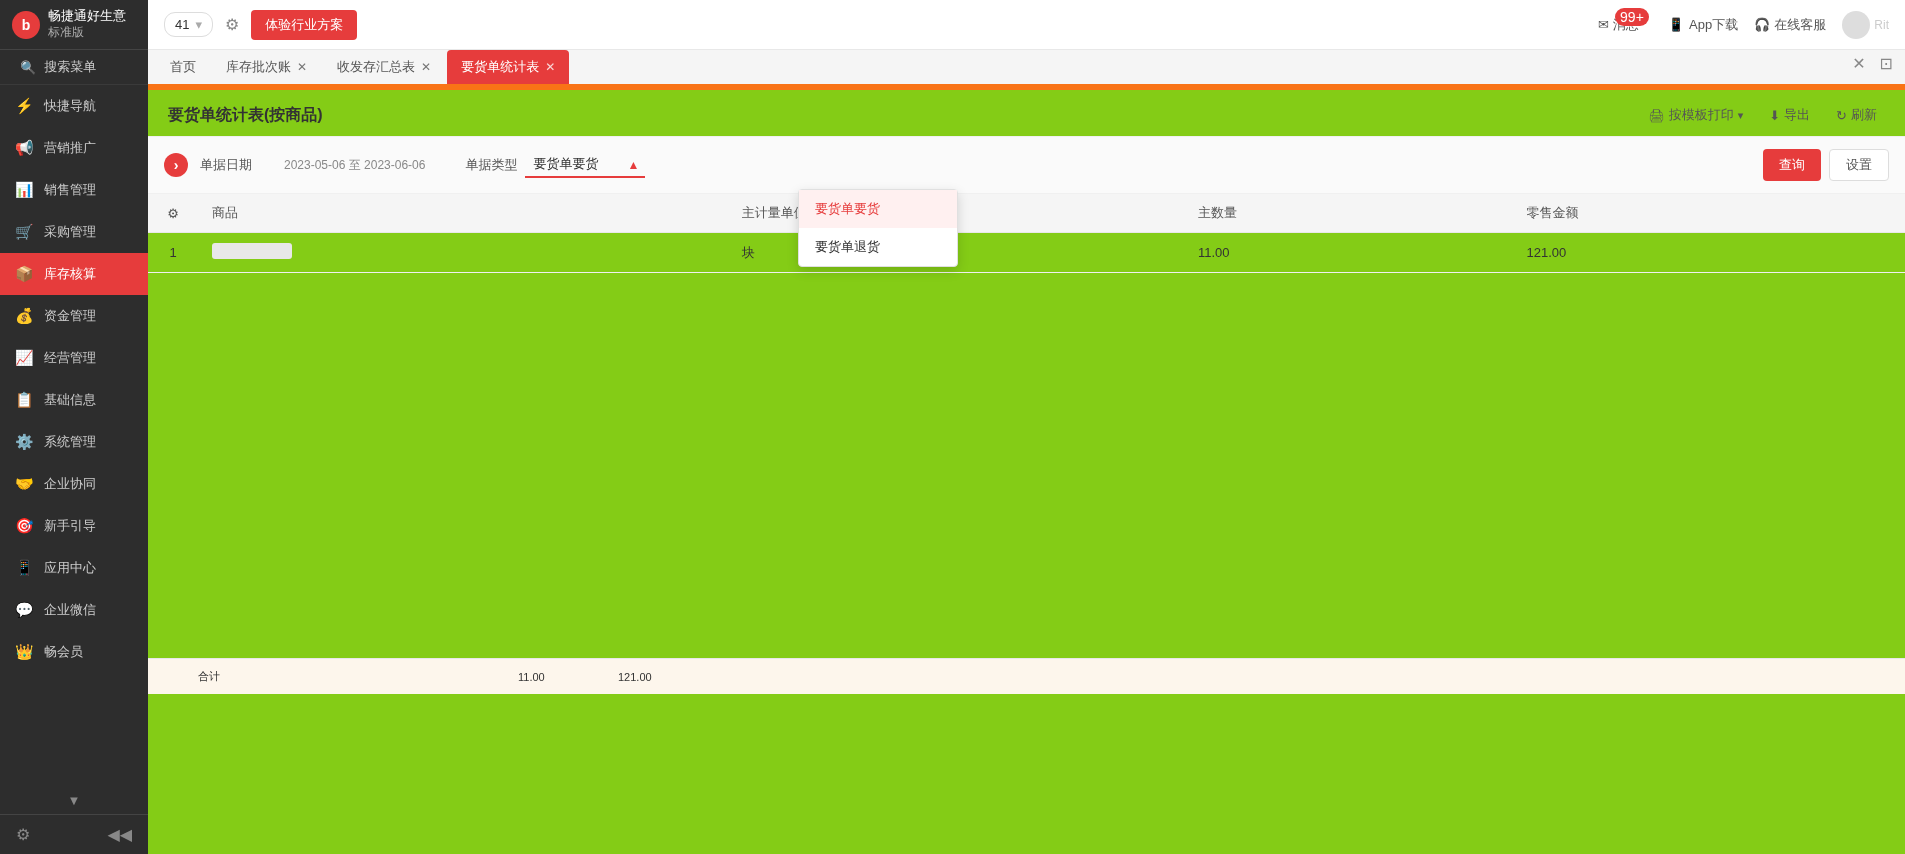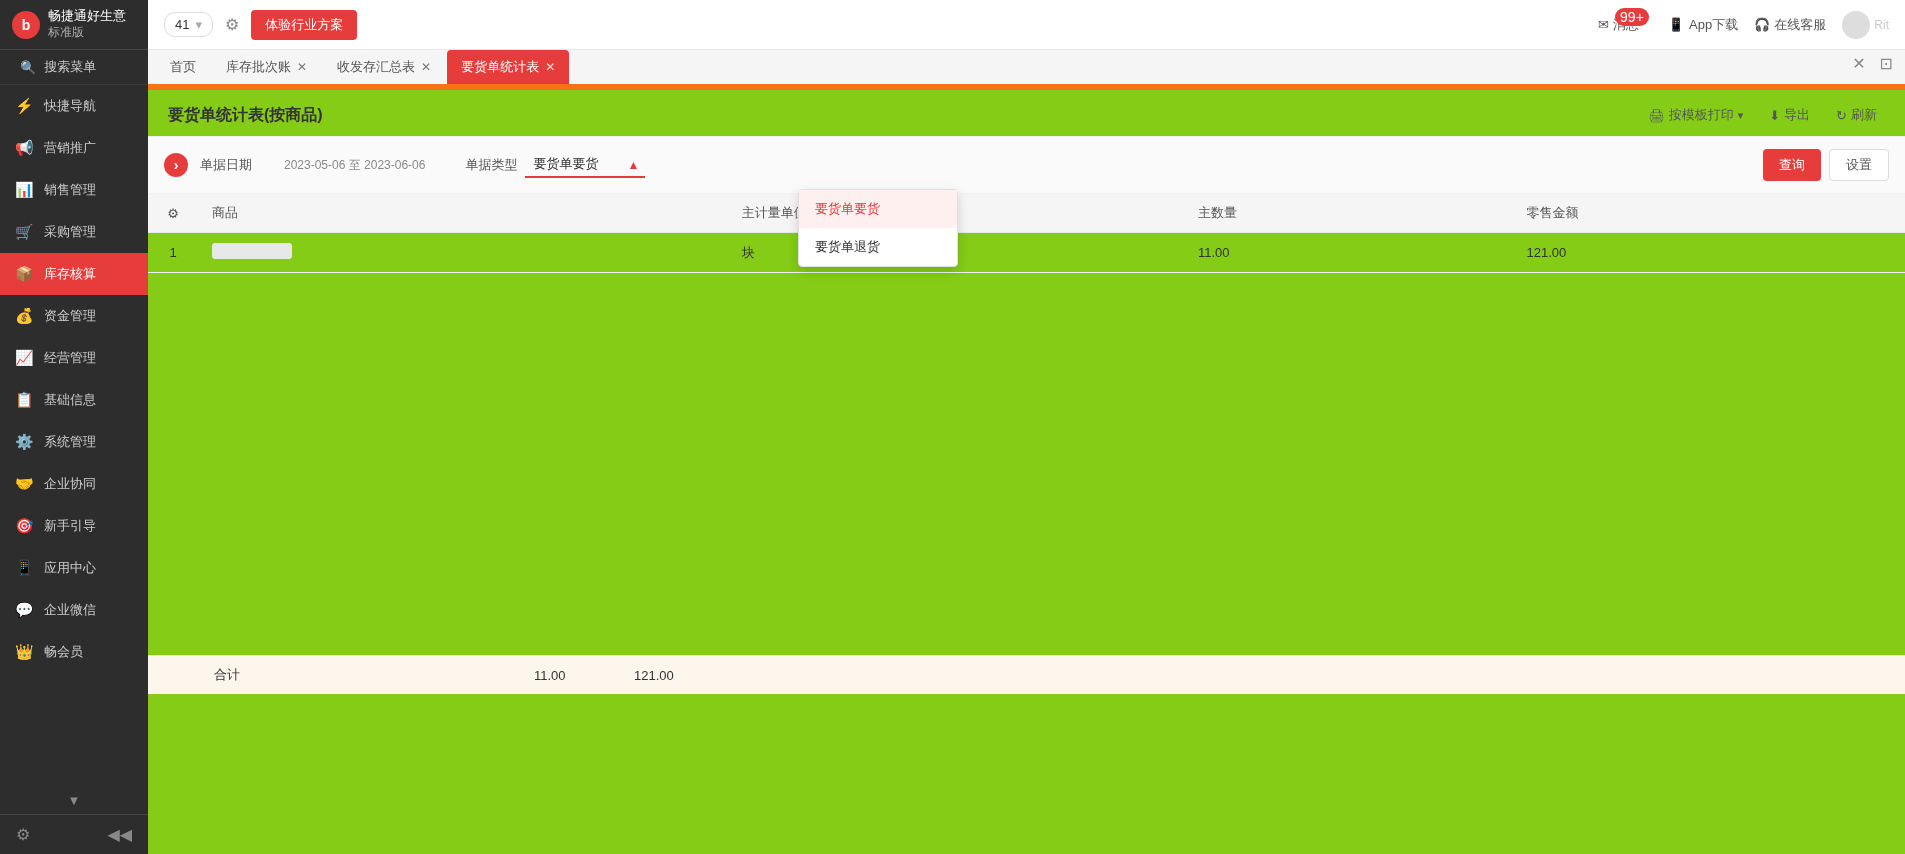--- a/index.html
+++ b/index.html
@@ -554,21 +554,21 @@
             <td>
               <span>11.00</span>
             </td>
             <td>
               <span>121.00</span>
             </td>
           </tr>
         </tbody>
       </table>
 
-      <div style="position:absolute; bottom:0; left:0; right:0; background:#fdf6ec; border-top:1px solid #e8e8e8; display:flex; align-items:center; padding:10px 16px; font-size:13px; color:#333;">
+      <div style="position:absolute; bottom:0; left:0; right:0; background:#fdf6ec; border-top:1px solid #e8e8e8; display:flex; align-items:center; padding:10px 0; font-size:11px; color:#333;">
         <span style="width:50px;"></span>
         <span style="width:200px; font-weight:500;">合计</span>
         <span style="width:120px;"></span>
         <span style="width:100px;">11.00</span>
         <span style="width:100px;">121.00</span>
       </div>
     </div>
   </div>
 </div>
 

